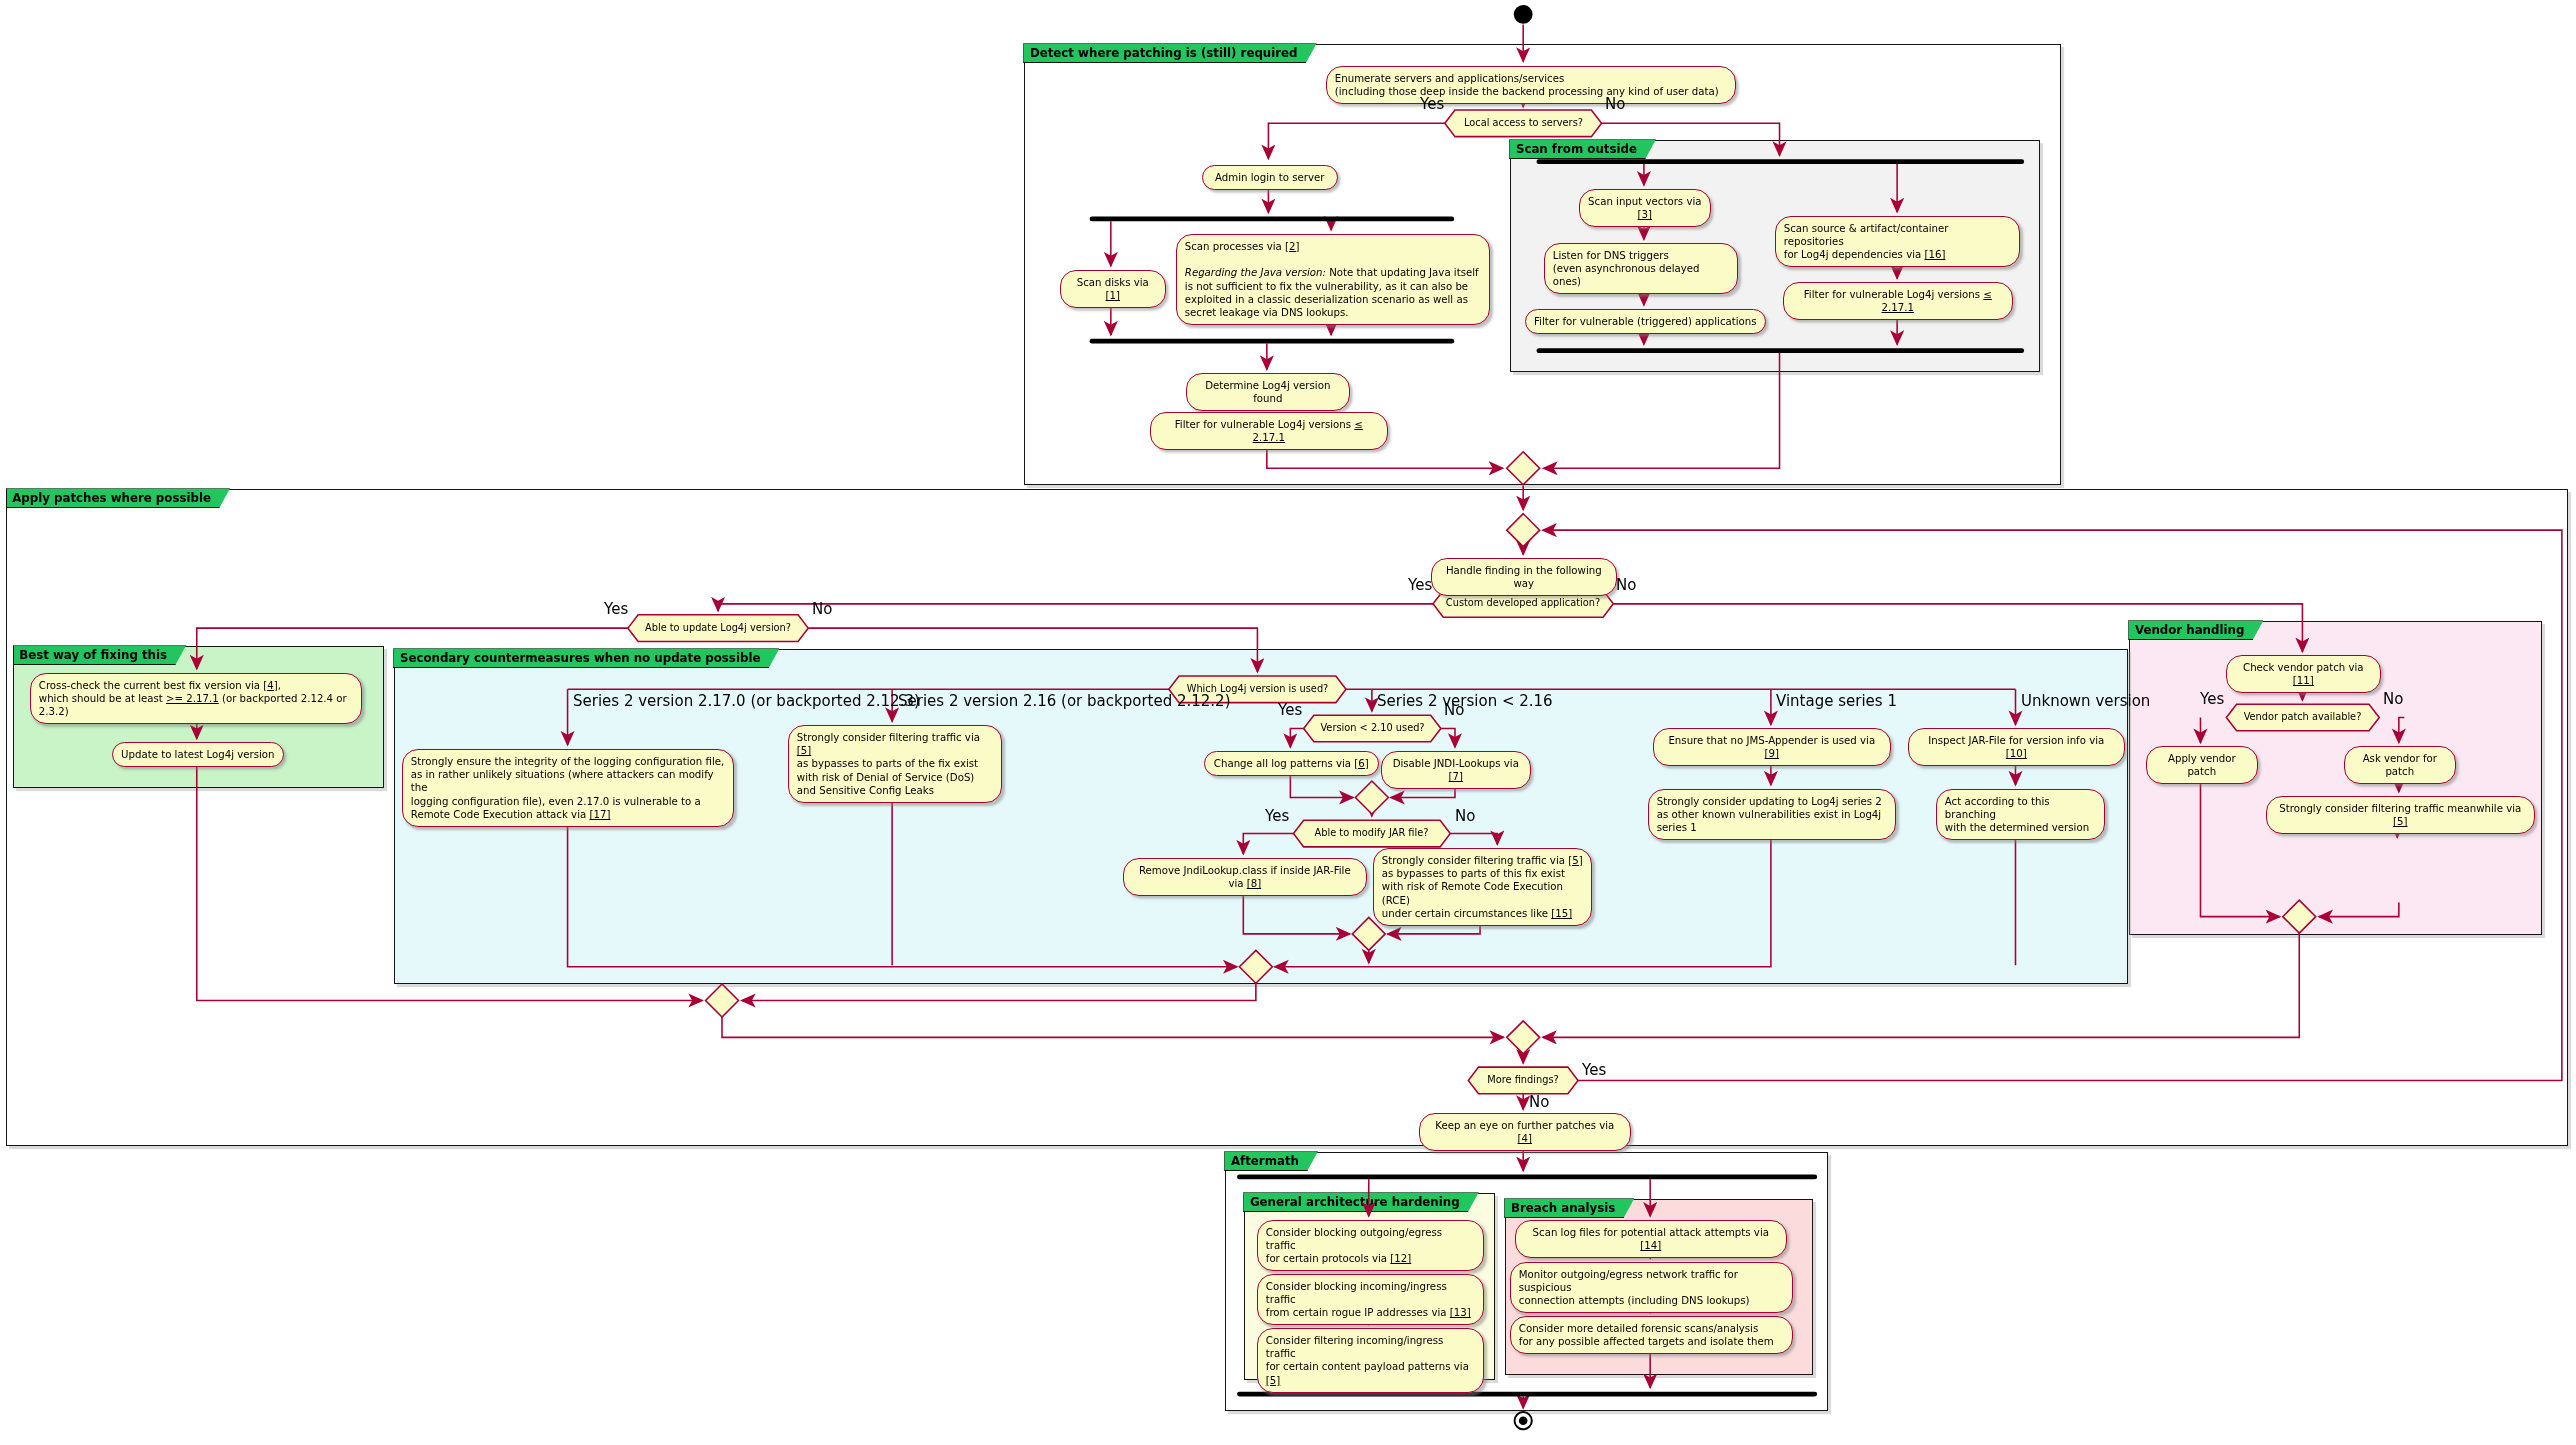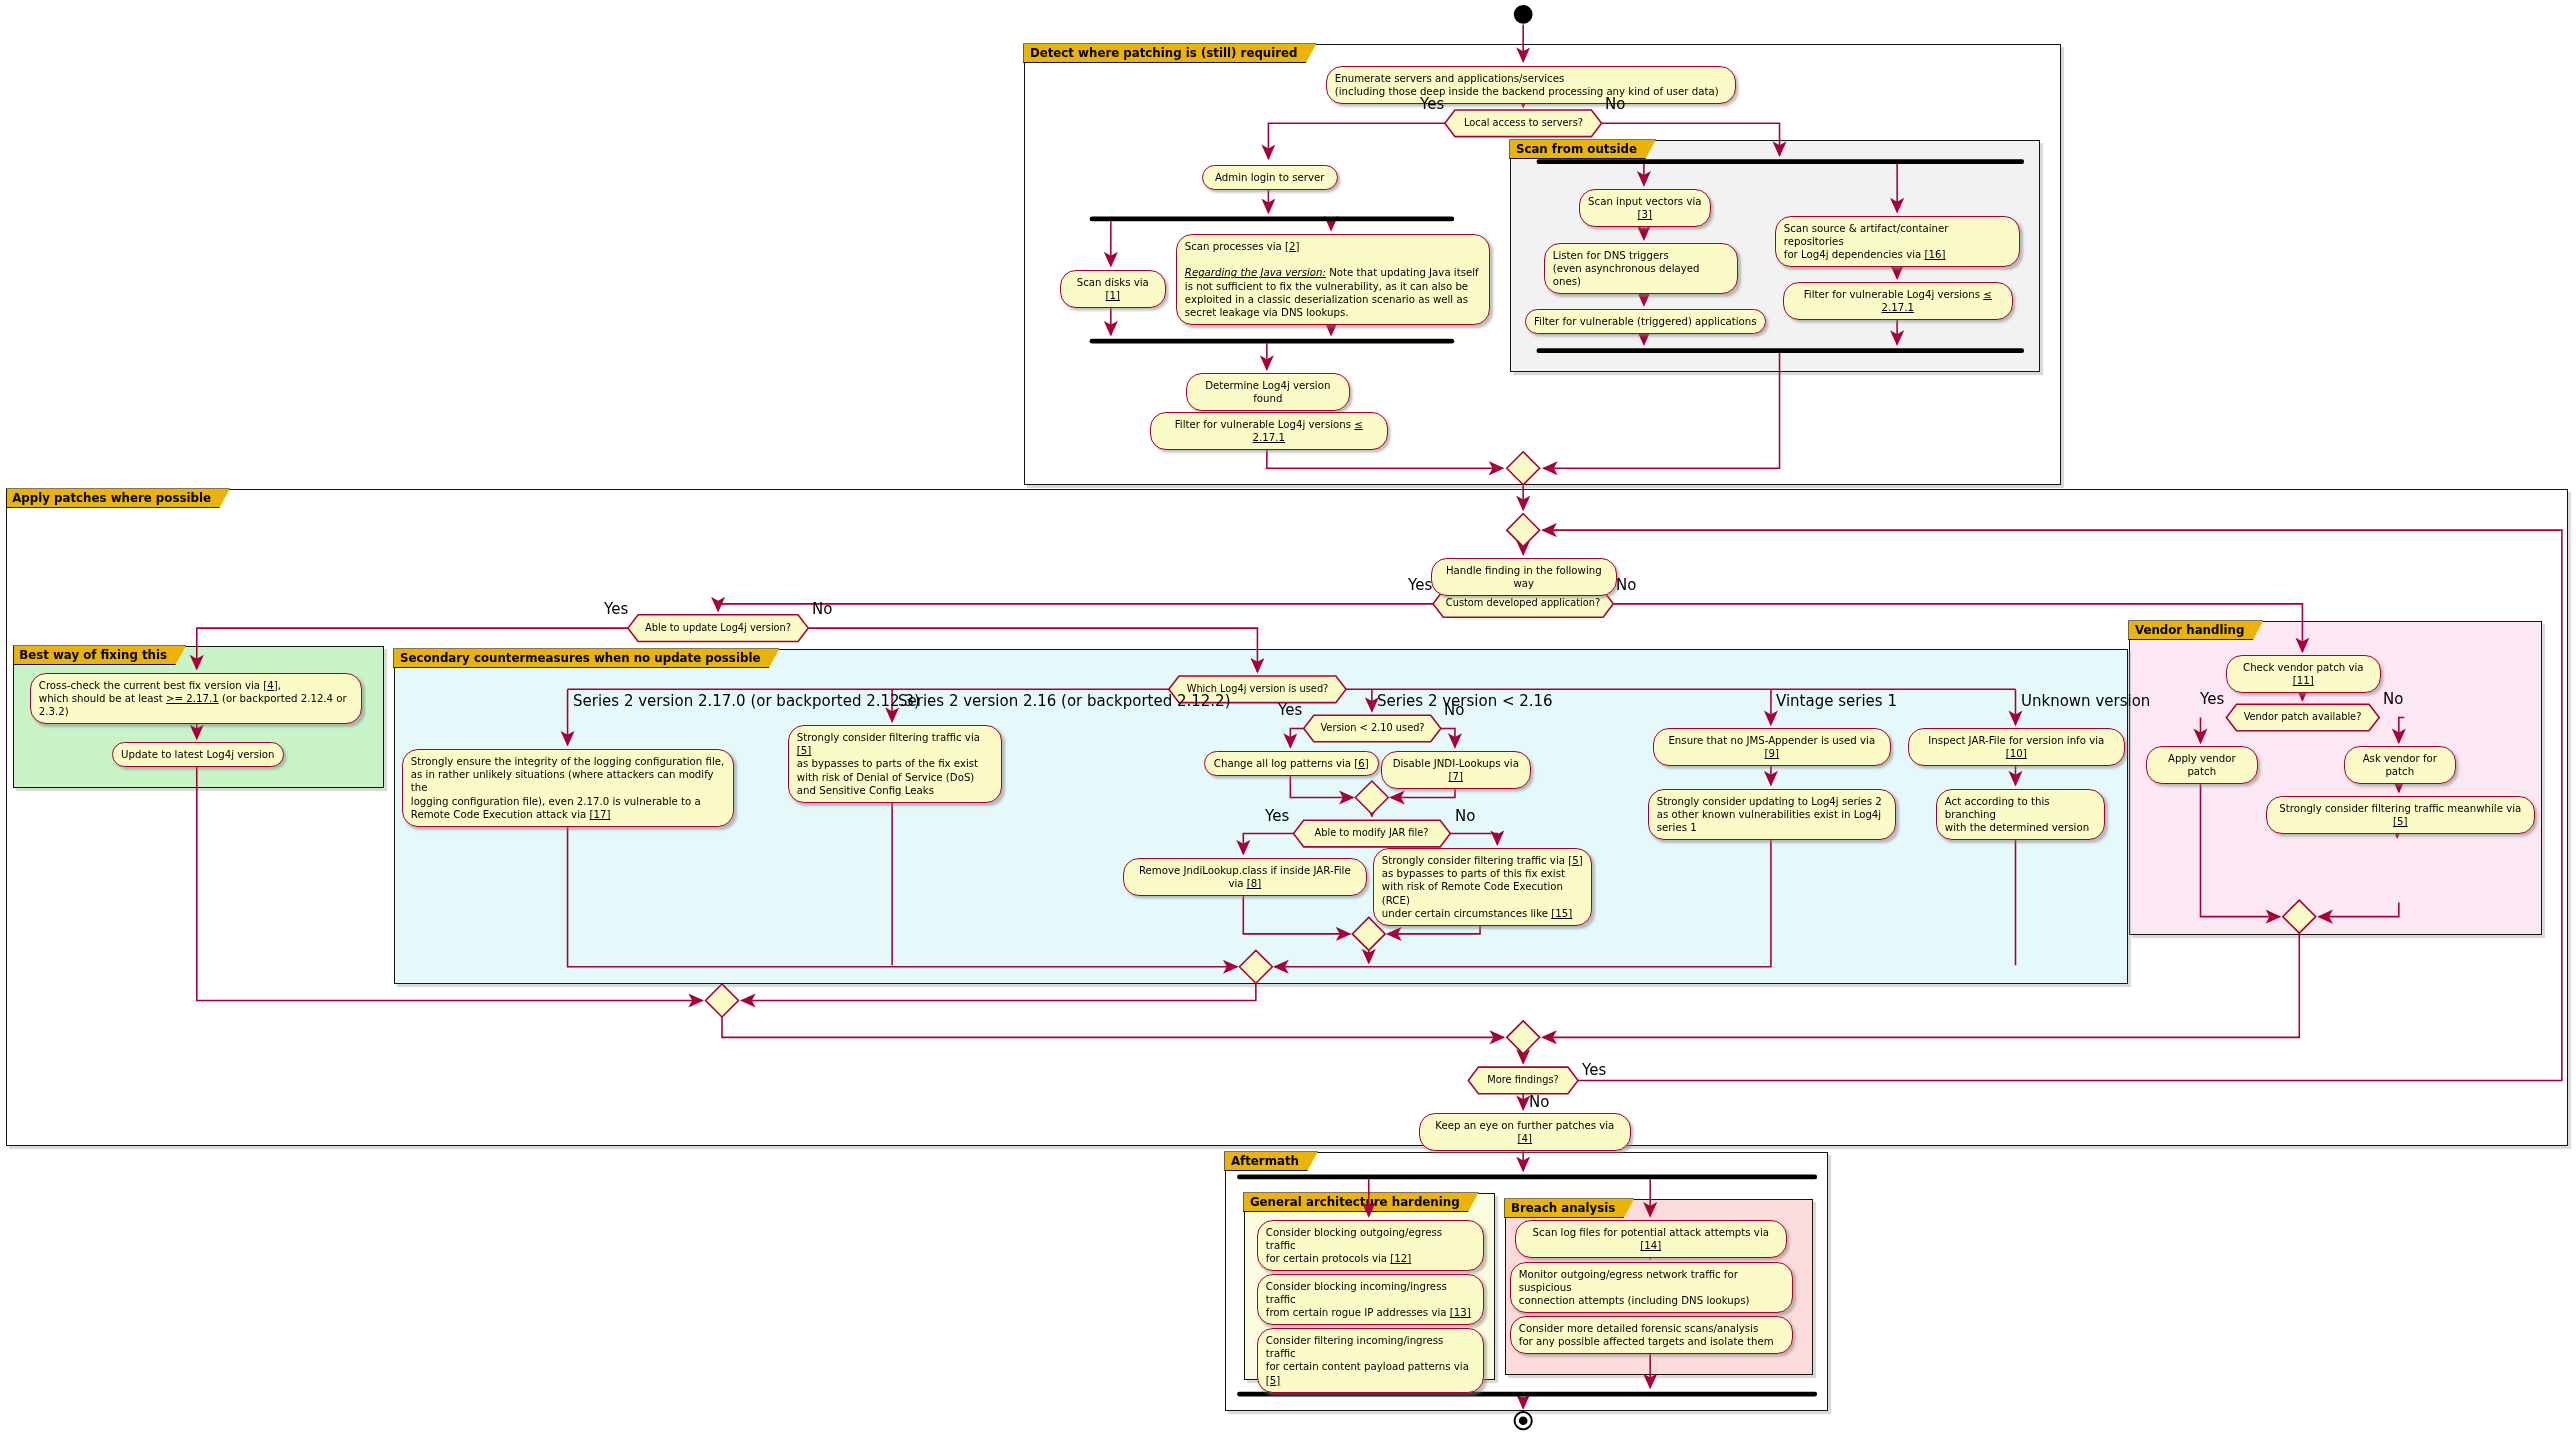--- a/index.html
+++ b/index.html
@@ -1,29 +1,29 @@
 <!DOCTYPE html>
 <html style="font-size:12.5px"><head>
 <meta charset="utf-8">
 <style>
   html,body{margin:0;padding:0;background:#ffffff;}
   #canvas{position:relative;width:2576px;height:1446px;font-family:"DejaVu Sans",sans-serif;color:#000;overflow:hidden;}
   .part{position:absolute;border:1.6px solid #141414;box-shadow:3.1px 3.1px 0 rgba(150,150,150,.35);}
-  .tab{position:absolute;top:-1.6px;left:-1.6px;background:#eab308;border:1.6px solid #141414;border-right:none;
+  .tab{position:absolute;top:-1.6px;left:-1.6px;background:#22c55e;border:1.6px solid #141414;border-right:none;
        font-weight:bold;font-size:11.8px;line-height:13.3px;padding:2.4px 19px 2.4px 5.5px;white-space:nowrap;
        clip-path:polygon(0 0,100% 0,calc(100% - 11px) 100%,0 100%);}
   .node{position:absolute;background:#fbfbc8;border:1.6px solid #a80036;border-radius:16px;
         box-shadow:2.4px 2.4px 2.4px rgba(130,130,130,.5);font-size:10.2px;line-height:13.3px;
         padding:4.7px 7.8px;white-space:pre-line;z-index:3;}
   .node.c{text-align:center;}
   .dec{position:absolute;font-size:9.8px;line-height:12.5px;text-align:center;white-space:nowrap;z-index:4;}
   .elbl{position:absolute;font-size:15px;line-height:11px;white-space:nowrap;z-index:4;}
   .lnk{text-decoration:underline;}
   svg#wires{position:absolute;left:0;top:0;z-index:2;}
-  i{font-style:italic;text-decoration:underline;}
+  i{font-style:italic;}
 </style>
 </head>
 <body>
 
 <div id="canvas">
 
   <div class="part" style="left:1024px;top:44px;width:1035px;height:439px;background:#ffffff">
     <div class="tab">Detect where patching is (still) required</div>
   </div>
   <div class="part" style="left:1510px;top:140px;width:528px;height:230px;background:#f2f2f2">

